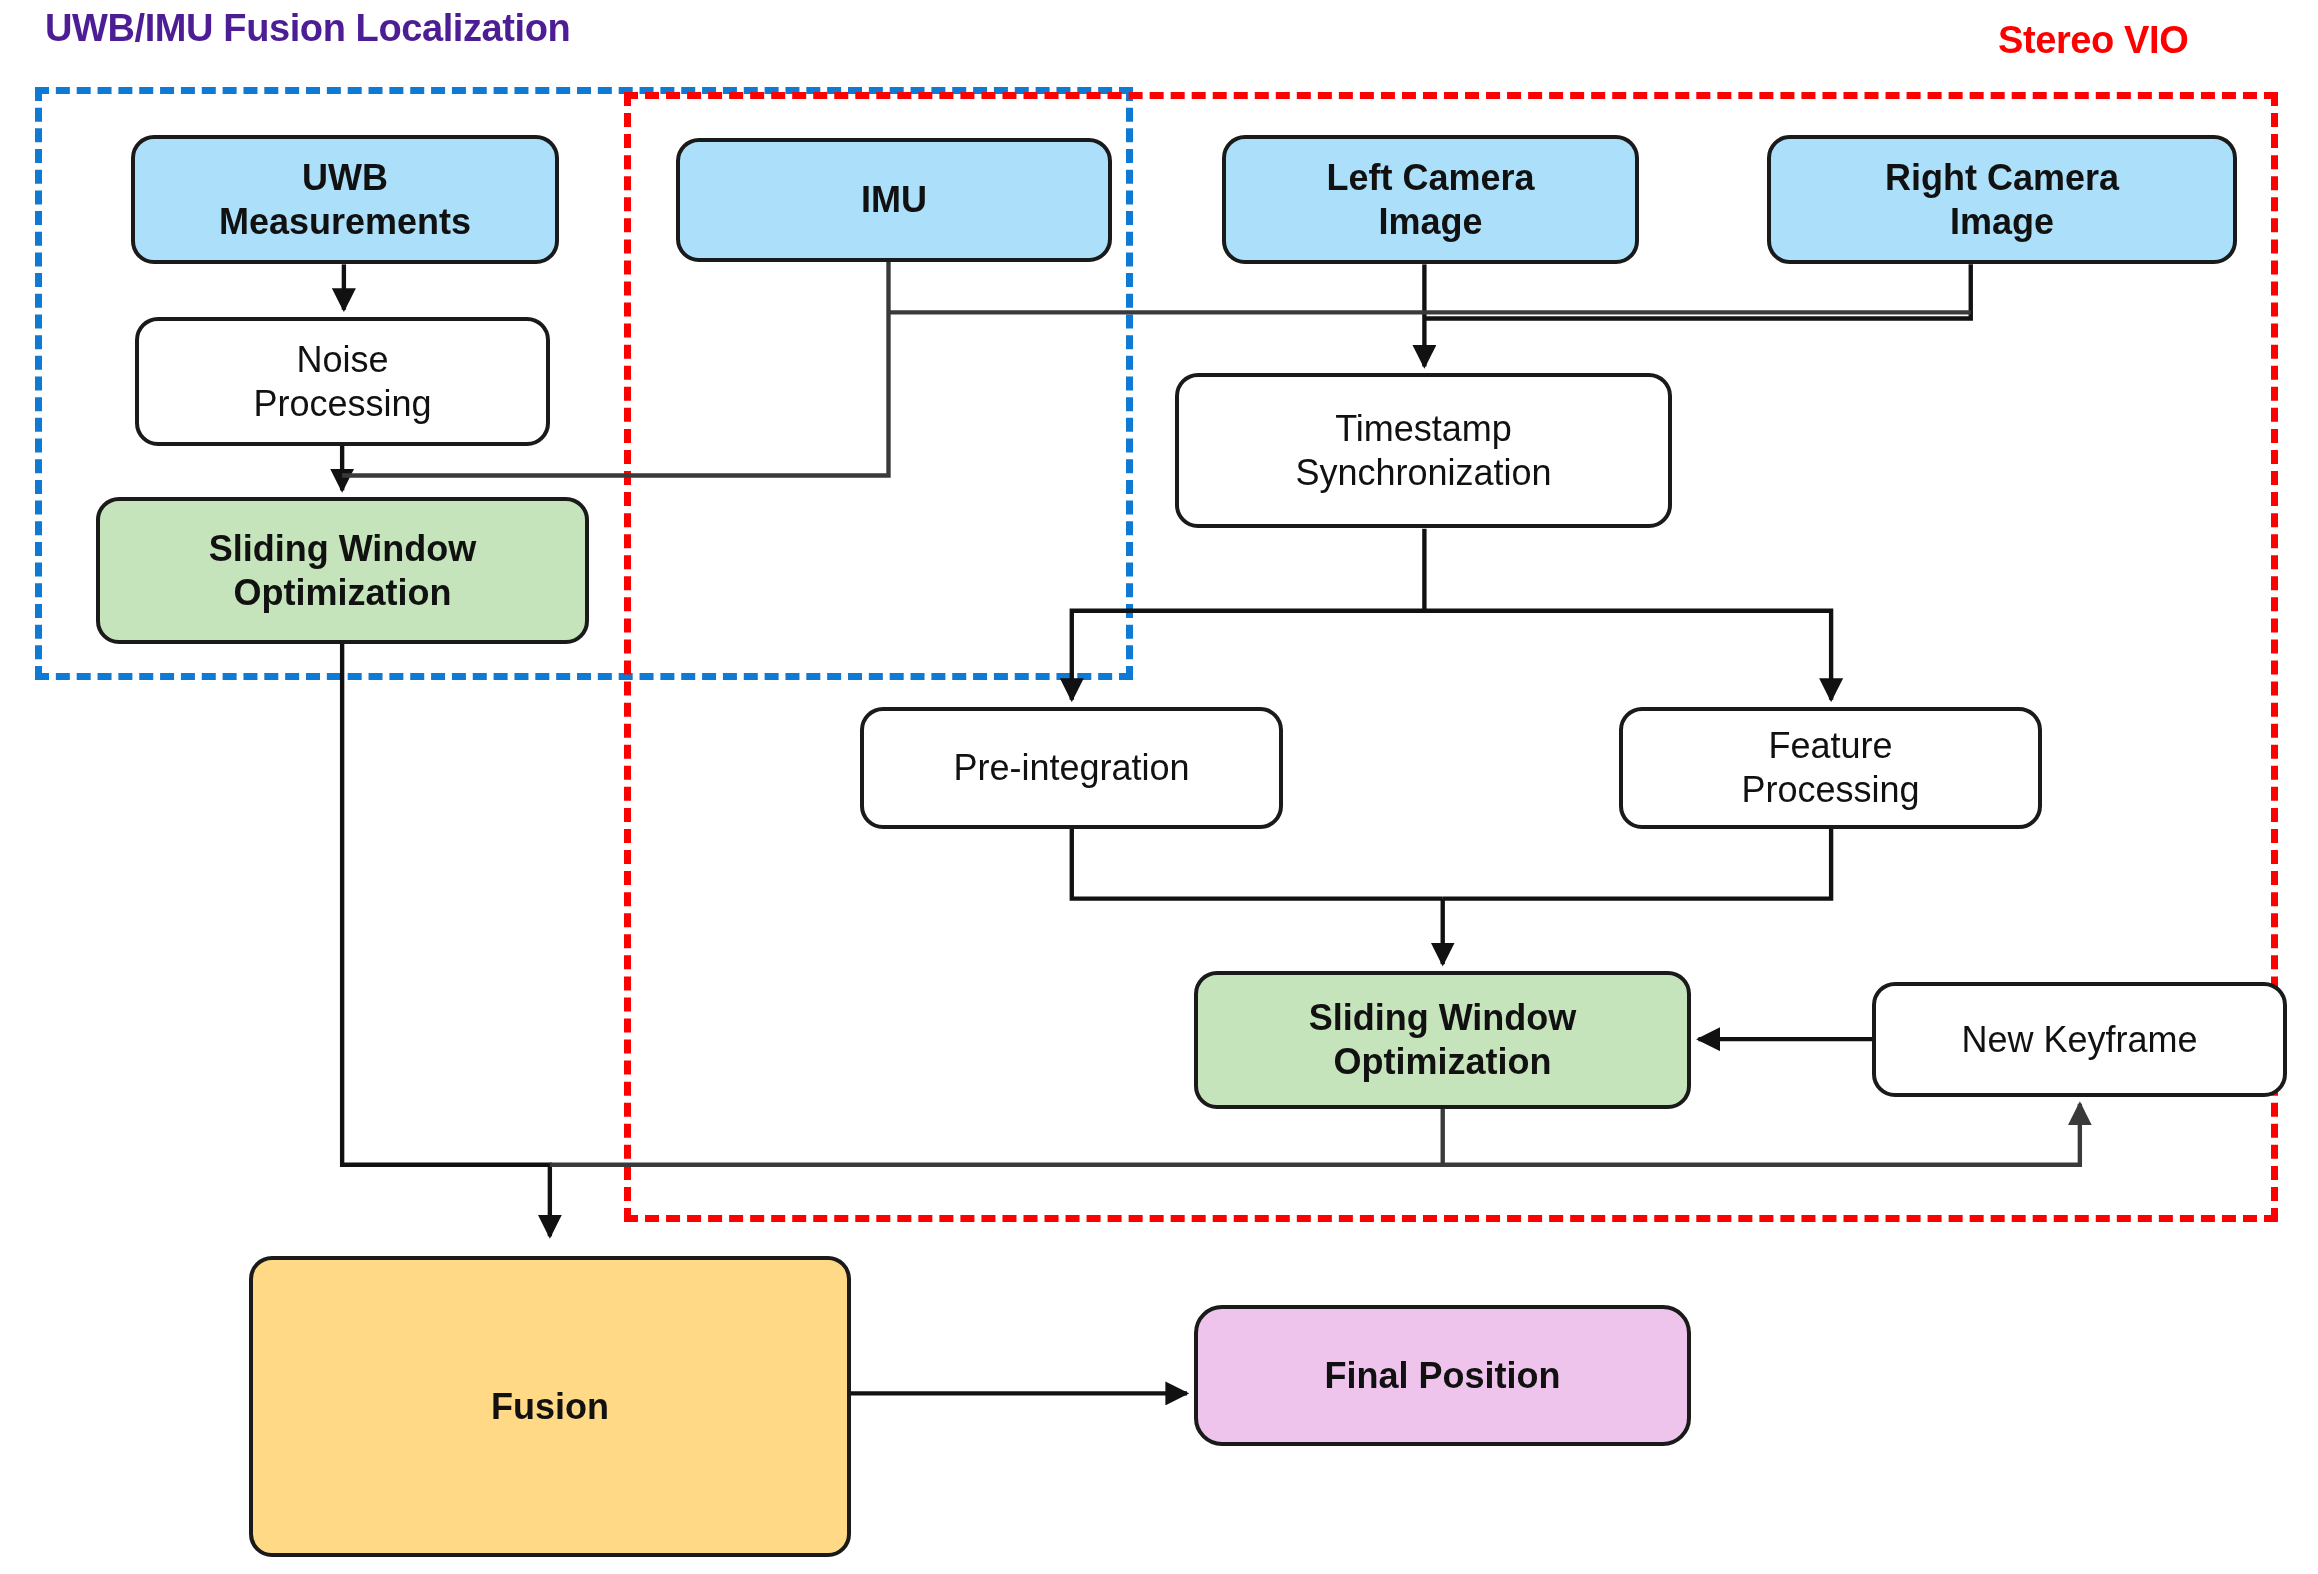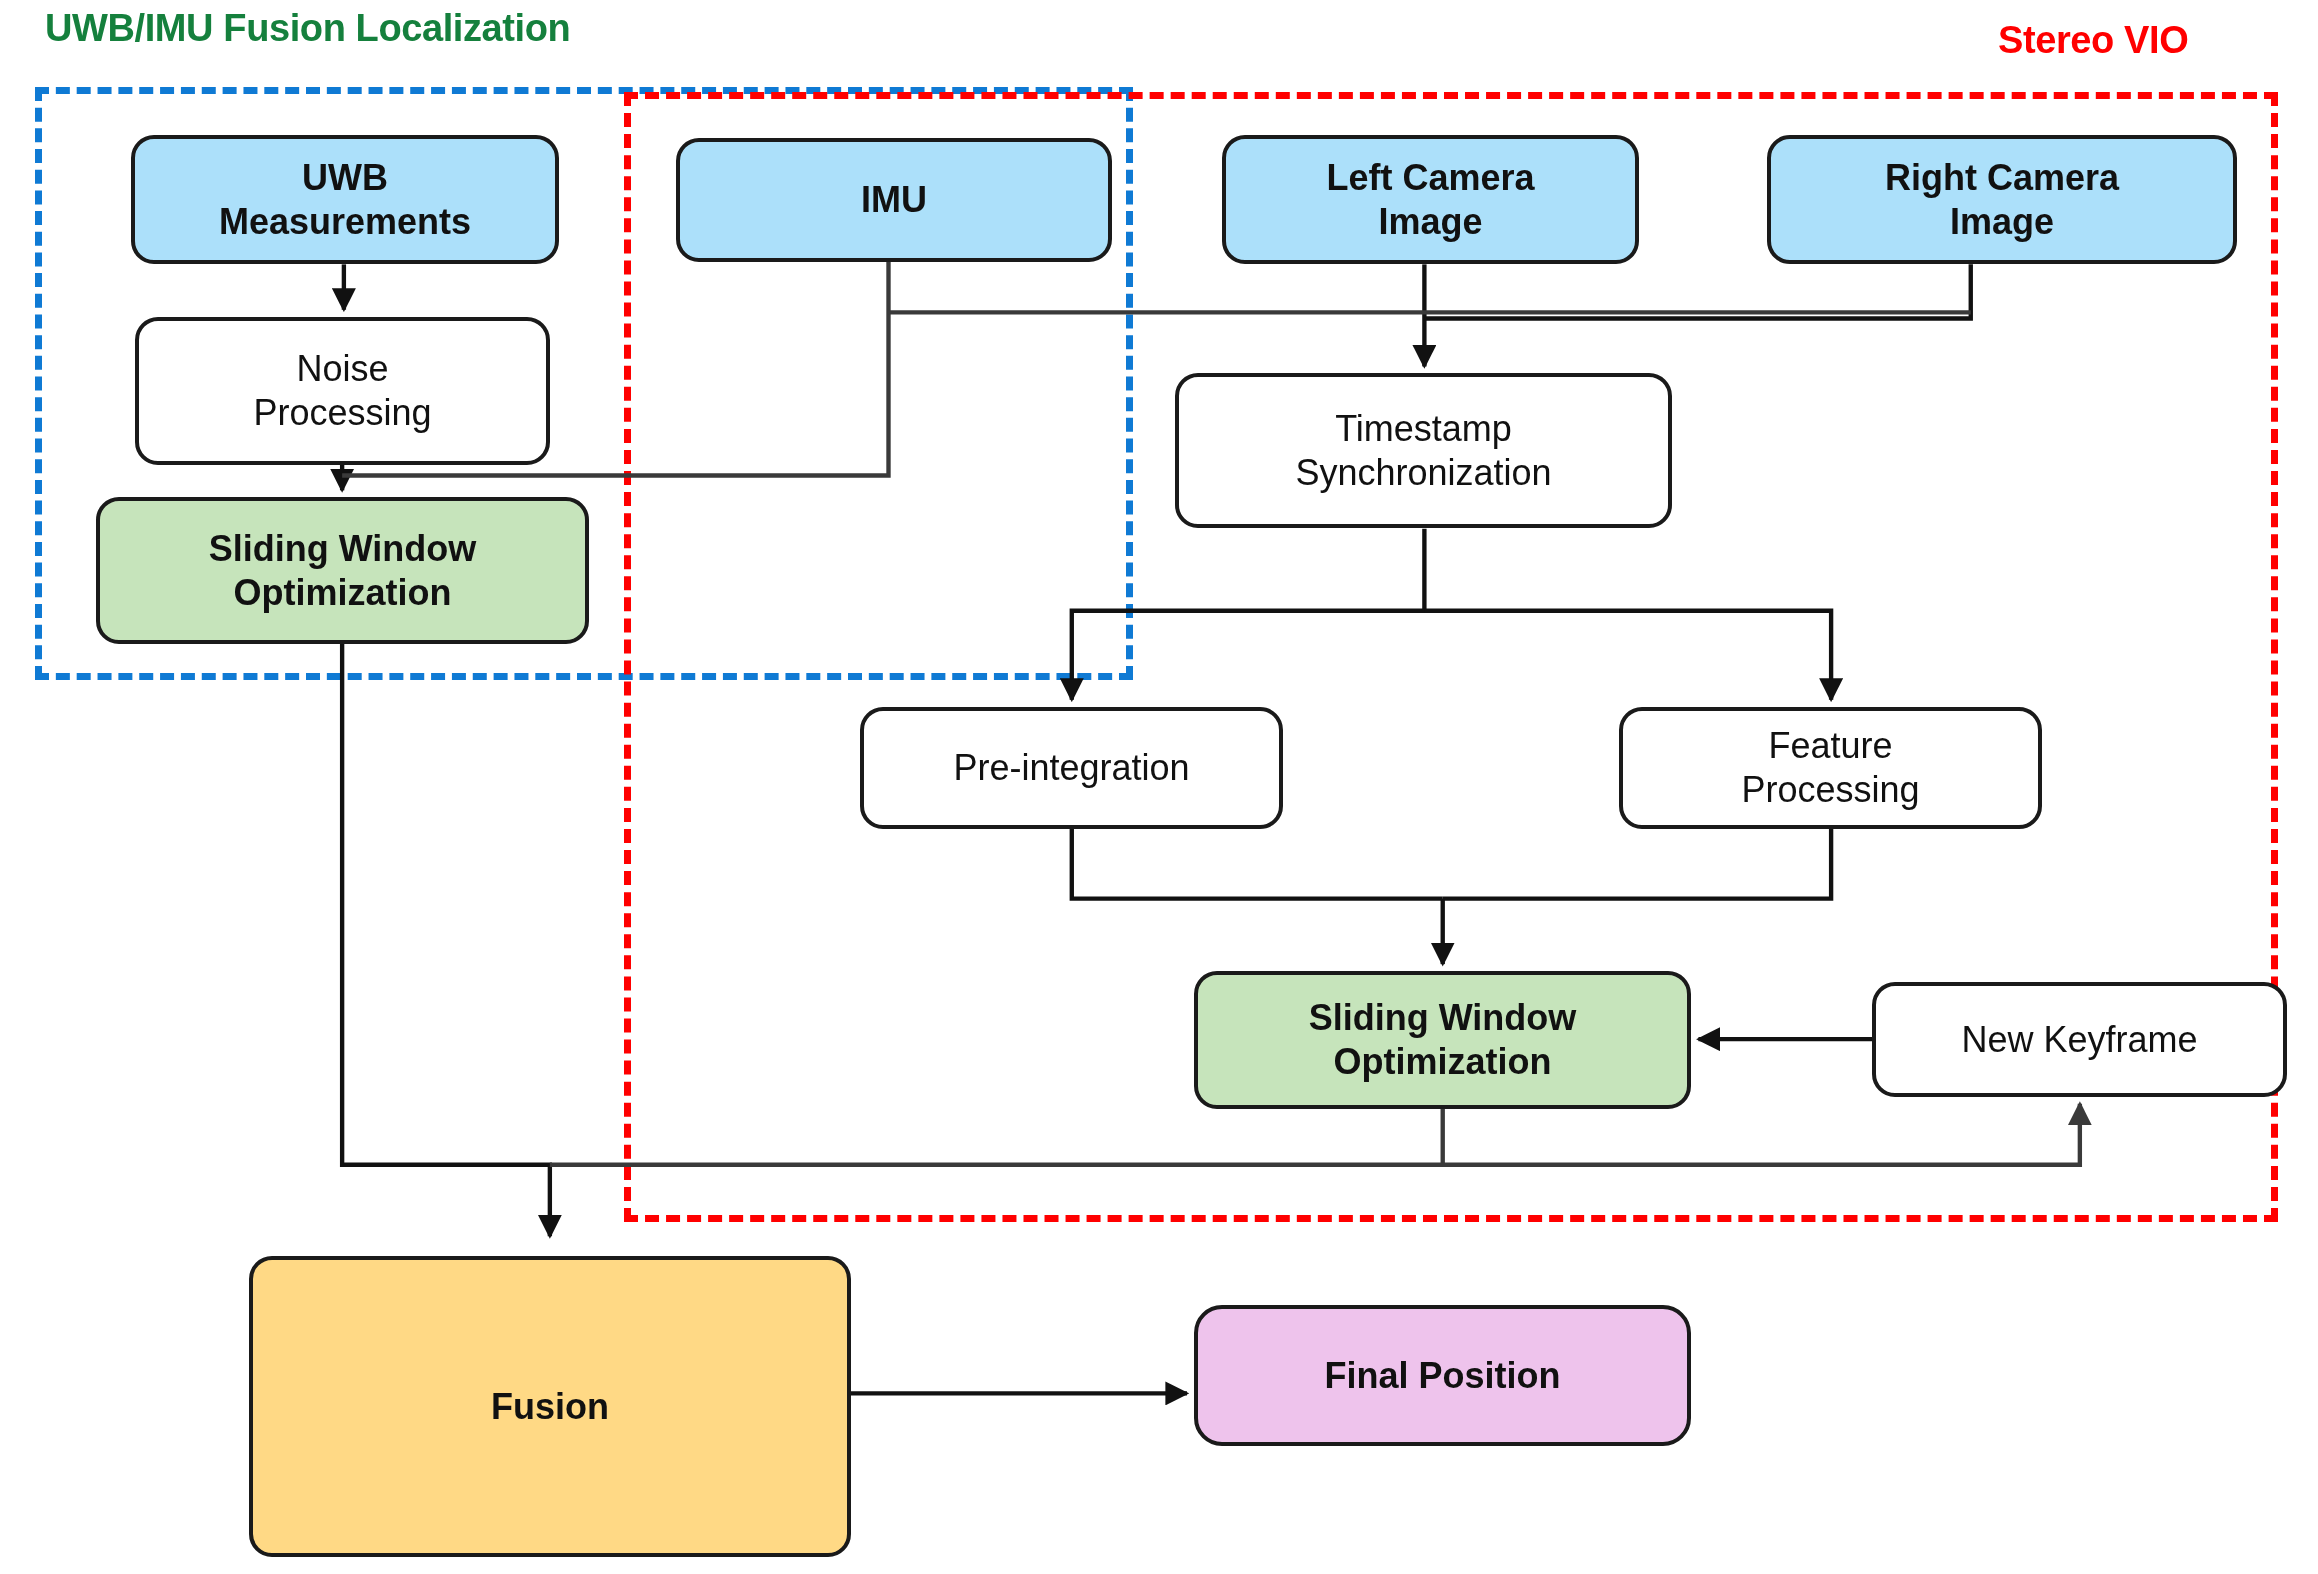--- a/index.html
+++ b/index.html
@@ -15,21 +15,21 @@
     font-family: "Liberation Sans", sans-serif;
     overflow: hidden;
   }
   .group-label {
     position: absolute;
     font-weight: bold;
     font-size: 38px;
     letter-spacing: -0.4px;
     white-space: nowrap;
   }
-  #label-uwb-imu { left: 45px; top: 7px; color: #15803d; }
+  #label-uwb-imu { left: 45px; top: 7px; color: #4c1d95; }
   #label-stereo-vio { left: 1998px; top: 19px; color: #ff0000; }
 
   .group-box {
     position: absolute;
     box-sizing: border-box;
     background: transparent;
   }
   #group-box-uwb-imu {
     left: 35px; top: 87px; width: 1098px; height: 593px;
     border: 7.9px dashed #0f7ad4;
@@ -59,21 +59,21 @@
   .node.green { background: #c6e4bb; }
   .node.white { background: #ffffff; font-weight: normal; }
   .node.orange{ background: #ffd985; }
   .node.pink  { background: #eec3ec; border-radius: 28px; }
 
   
   #node-uwb-measurements      { left: 131px;  top: 135px;  width: 428px;  height: 129px; }
   #node-imu                   { left: 676px;  top: 138px;  width: 436px;  height: 124px; }
   #node-left-camera-image     { left: 1222px; top: 135px;  width: 417px;  height: 129px; }
   #node-right-camera-image    { left: 1767px; top: 135px;  width: 470px;  height: 129px; }
-  #node-noise-processing      { left: 135px;  top: 317px;  width: 415px;  height: 148px; font-weight: normal; }
+  #node-noise-processing      { left: 135px;  top: 317px;  width: 415px;  height: 129px; font-weight: normal; }
   #node-sliding-window-left   { left: 96px;  top: 497px;  width: 493px;  height: 147px; }
   #node-timestamp-sync        { left: 1175px; top: 373px;  width: 497px;  height: 155px; font-weight: normal; }
   #node-pre-integration       { left: 860px;  top: 707px;  width: 423px;  height: 122px; font-weight: normal; text-align: right; }
   #node-feature-processing    { left: 1619px; top: 707px;  width: 423px;  height: 122px; font-weight: normal; justify-content: center; }
   #node-sliding-window-right  { left: 1194px; top: 971px; width: 497px;  height: 138px; }
   #node-new-keyframe          { left: 1872px; top: 982px; width: 415px;  height: 115px; font-weight: normal; }
   #node-fusion                { left: 249px;  top: 1244px; width: 602px;  height: 301px; margin-top: 12px; }
   #node-final-position        { left: 1194px; top: 1305px; width: 497px;  height: 141px; }
 
   .edge-layer {

